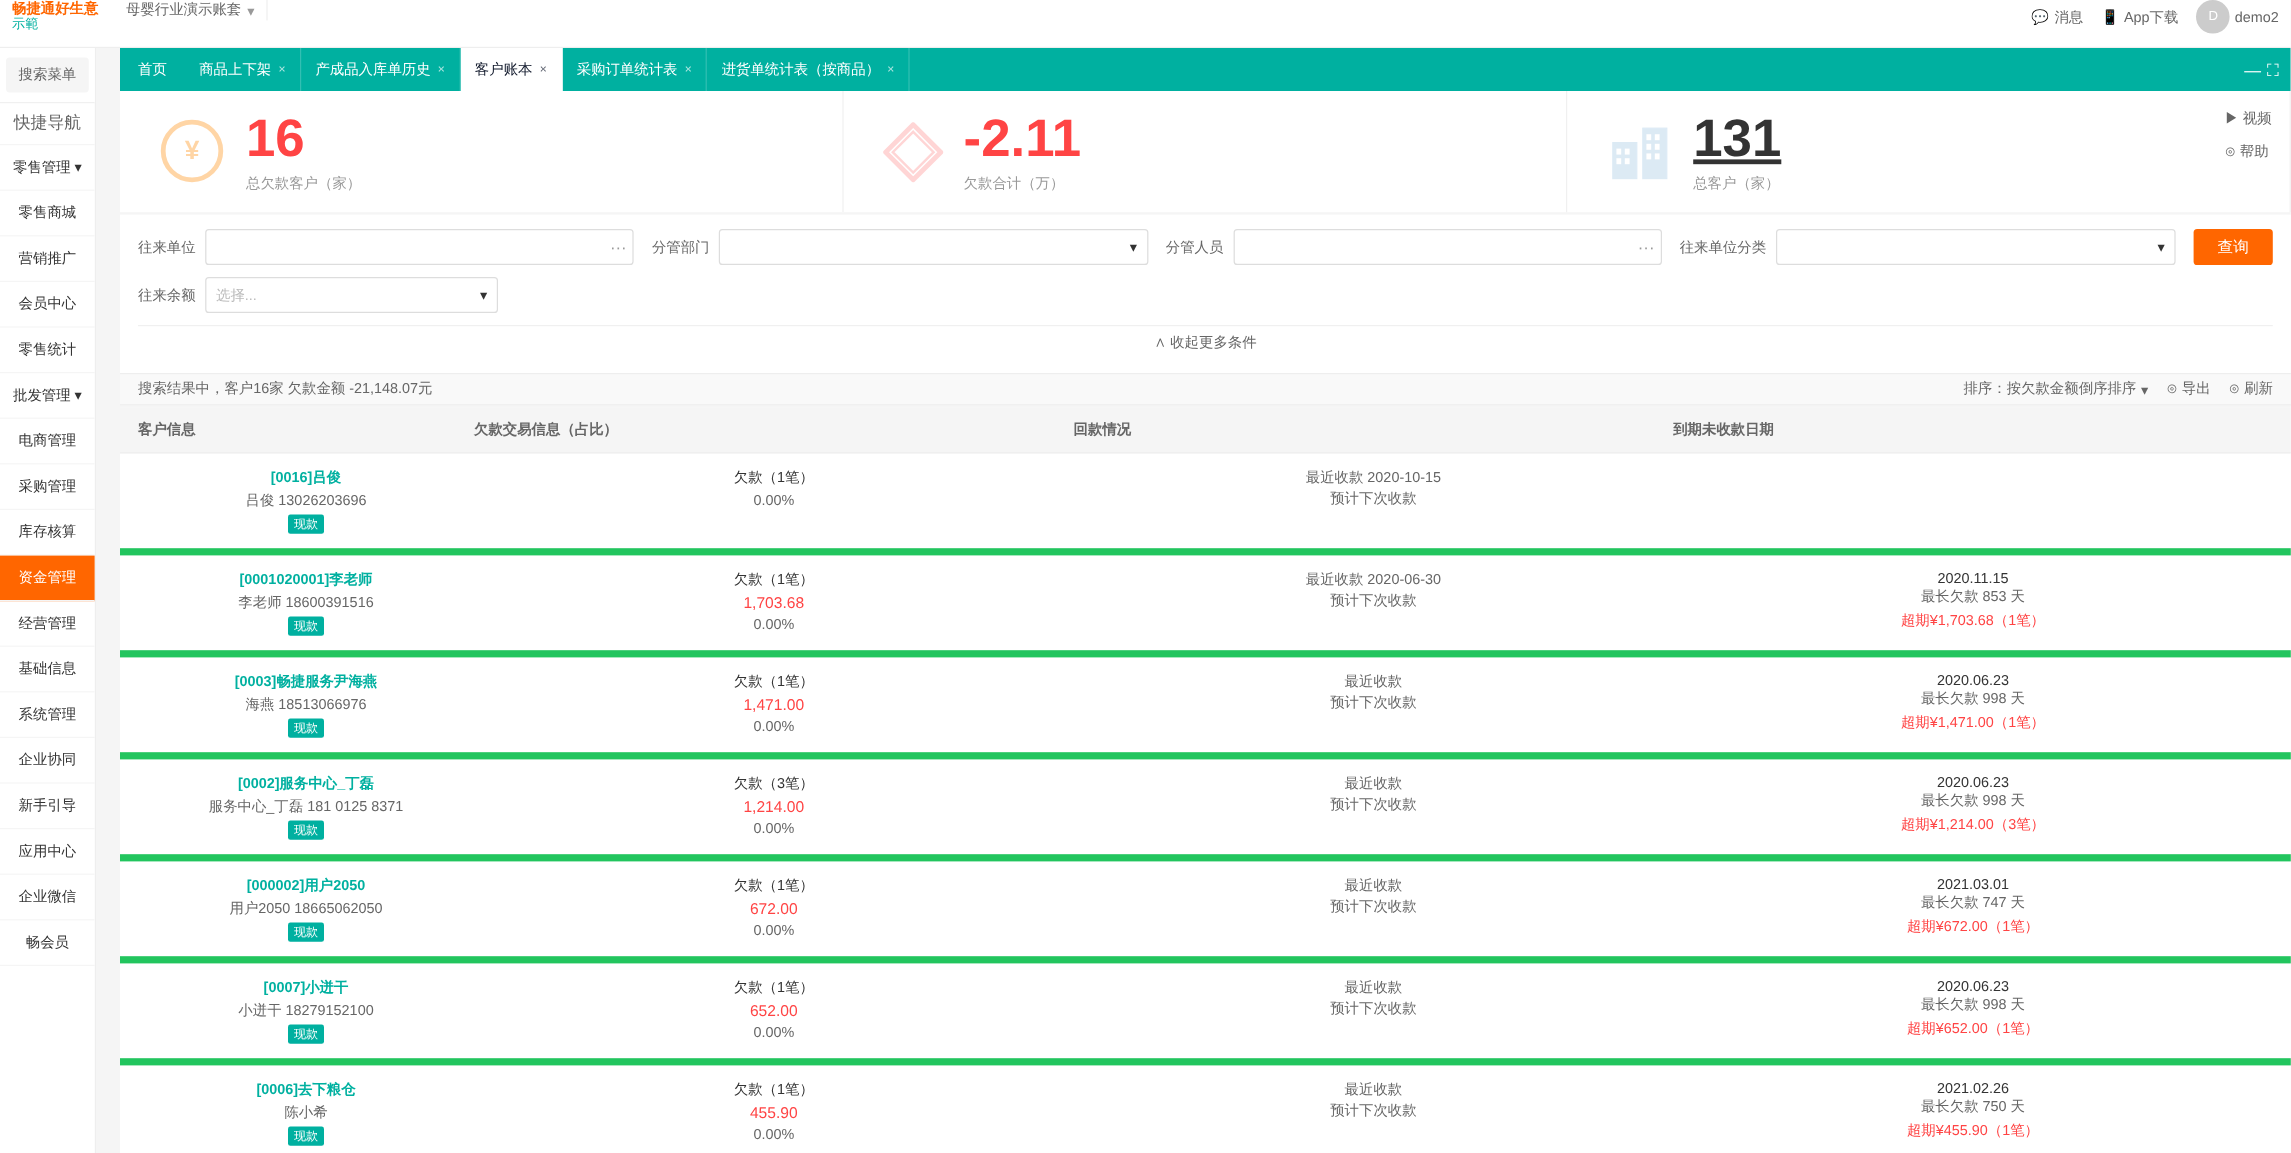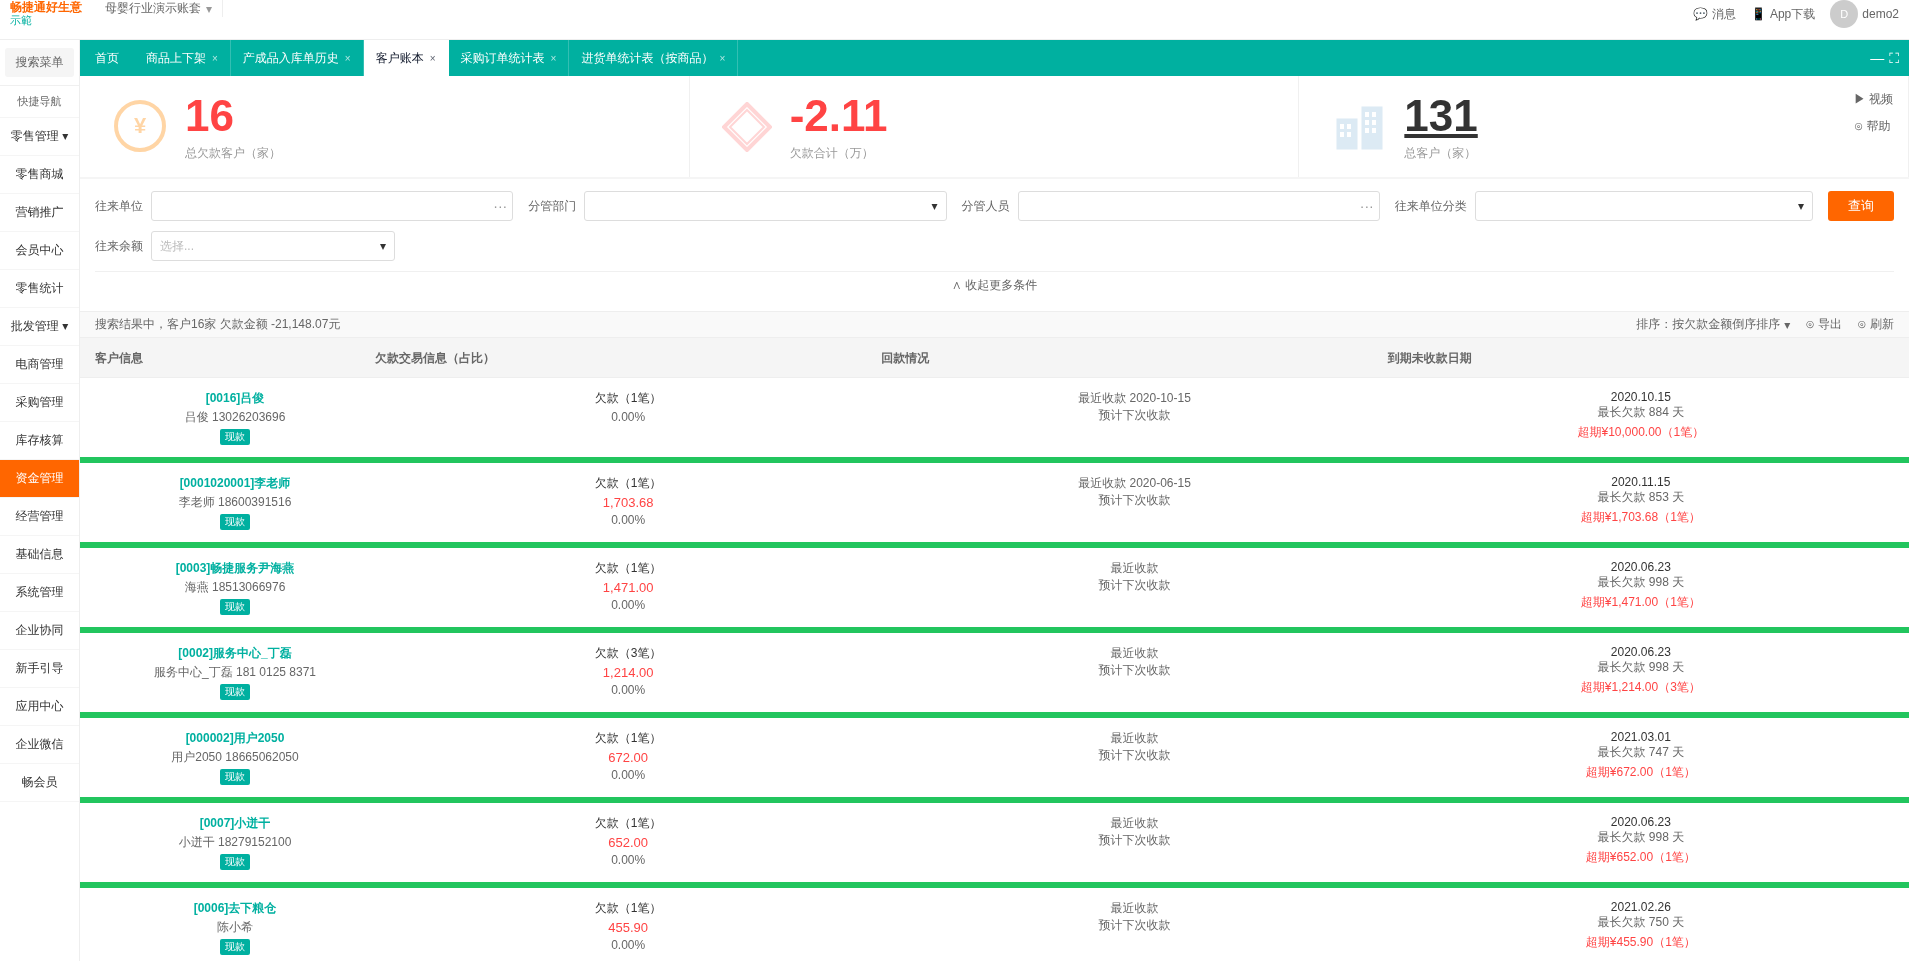--- a/index.html
+++ b/index.html
@@ -7,21 +7,21 @@
     
     
     .top-bar { display: flex; align-items: flex-start; background: #fff; height: 40px; padding: 0 10px; border-bottom: 1px solid #eee; }
     .logo-area { display: flex; align-items: center; width: 80px; }
     .company-select { display: flex; align-items: center; padding: 0 10px; color: #666; font-size: 12px; border-right: 1px solid #eee; }
     .top-right { margin-left: auto; display: flex; align-items: center; gap: 15px; }
     .top-btn { display: flex; align-items: center; gap: 4px; color: #666; font-size: 12px; cursor: pointer; }
     .avatar { width: 28px; height: 28px; border-radius: 50%; background: #ccc; display: flex; align-items: center; justify-content: center; font-size: 11px; color: #fff; }
 
     
-    .layout { display: flex; height: calc(100vh - 40px); }
+    .layout { display: flex; height: calc(100vh - 40px); gap: 20px; }
     .sidebar { width: 80px; background: #fff; border-right: 1px solid #eee; display: flex; flex-direction: column; overflow-y: auto; }
     .sidebar-search { padding: 8px 5px; text-align: center; background: #fff; border-bottom: 1px solid #f0f0f0; }
     .sidebar-search-btn { width: 100%; padding: 6px 4px; background: #f5f5f5; border: none; border-radius: 3px; font-size: 12px; color: #666; cursor: pointer; text-align: center; }
     .sidebar-nav { display: flex; flex-direction: column; }
     .sidebar-item { padding: 10px 5px; text-align: center; font-size: 12px; color: #333; cursor: pointer; border-bottom: 1px solid #f5f5f5; }
     .sidebar-item.active { background: #ff6600; color: #fff; }
 
     
     .main { flex: 1; display: flex; flex-direction: column; overflow: hidden; }
     
@@ -122,21 +122,21 @@
     </div>
   </div>
 </div>
 
 <div class="layout">
 
   <div class="sidebar">
     <div class="sidebar-search">
       <button class="sidebar-search-btn">搜索菜单</button>
     </div>
-    <div class="sidebar-item" style="color:#666;font-size:11px;padding:8px 5px;">快捷导航</div>
+    <div class="sidebar-item" style="color:#666;font-size:14px;padding:8px 5px;">快捷导航</div>
     <div id="sidebar-nav" class="sidebar-nav">
         <div class="sidebar-item">零售管理 ▾</div>
         <div class="sidebar-item">零售商城</div>
         <div class="sidebar-item">营销推广</div>
         <div class="sidebar-item">会员中心</div>
         <div class="sidebar-item">零售统计</div>
         <div class="sidebar-item">批发管理 ▾</div>
         <div class="sidebar-item">电商管理</div>
         <div class="sidebar-item">采购管理</div>
         <div class="sidebar-item">库存核算</div>
@@ -328,39 +328,34 @@
         <span class="customer-tag">现款</span>
       </div>
       <div>
         <div class="debt-count">欠款（1笔）</div>
         <div class="debt-percent">0.00%</div>
       </div>
       <div>
         <div class="repay-latest">最近收款    2020-10-15</div>
         <div class="repay-next">预计下次收款</div>
       </div>
-      <div>
-        <div class="due-date">2020.10.15</div>
-        <div class="due-days">最长欠款 884 天</div>
-        <div class="due-overdue">超期¥10,000.00（1笔）</div>
-      </div>
     </div>
             <div class="table-row-item">
       <div>
         <div class="customer-code">[0001020001]李老师</div>
         <div class="customer-phone">李老师  18600391516</div>
         <span class="customer-tag">现款</span>
       </div>
       <div>
         <div class="debt-count">欠款（1笔）</div>
         <div class="debt-amount">1,703.68</div>
         <div class="debt-percent">0.00%</div>
       </div>
       <div>
-        <div class="repay-latest">最近收款    2020-06-15</div>
+        <div class="repay-latest">最近收款    2020-06-30</div>
         <div class="repay-next">预计下次收款</div>
       </div>
       <div>
         <div class="due-date">2020.11.15</div>
         <div class="due-days">最长欠款 853 天</div>
         <div class="due-overdue">超期¥1,703.68（1笔）</div>
       </div>
     </div>
             <div class="table-row-item">
       <div>

